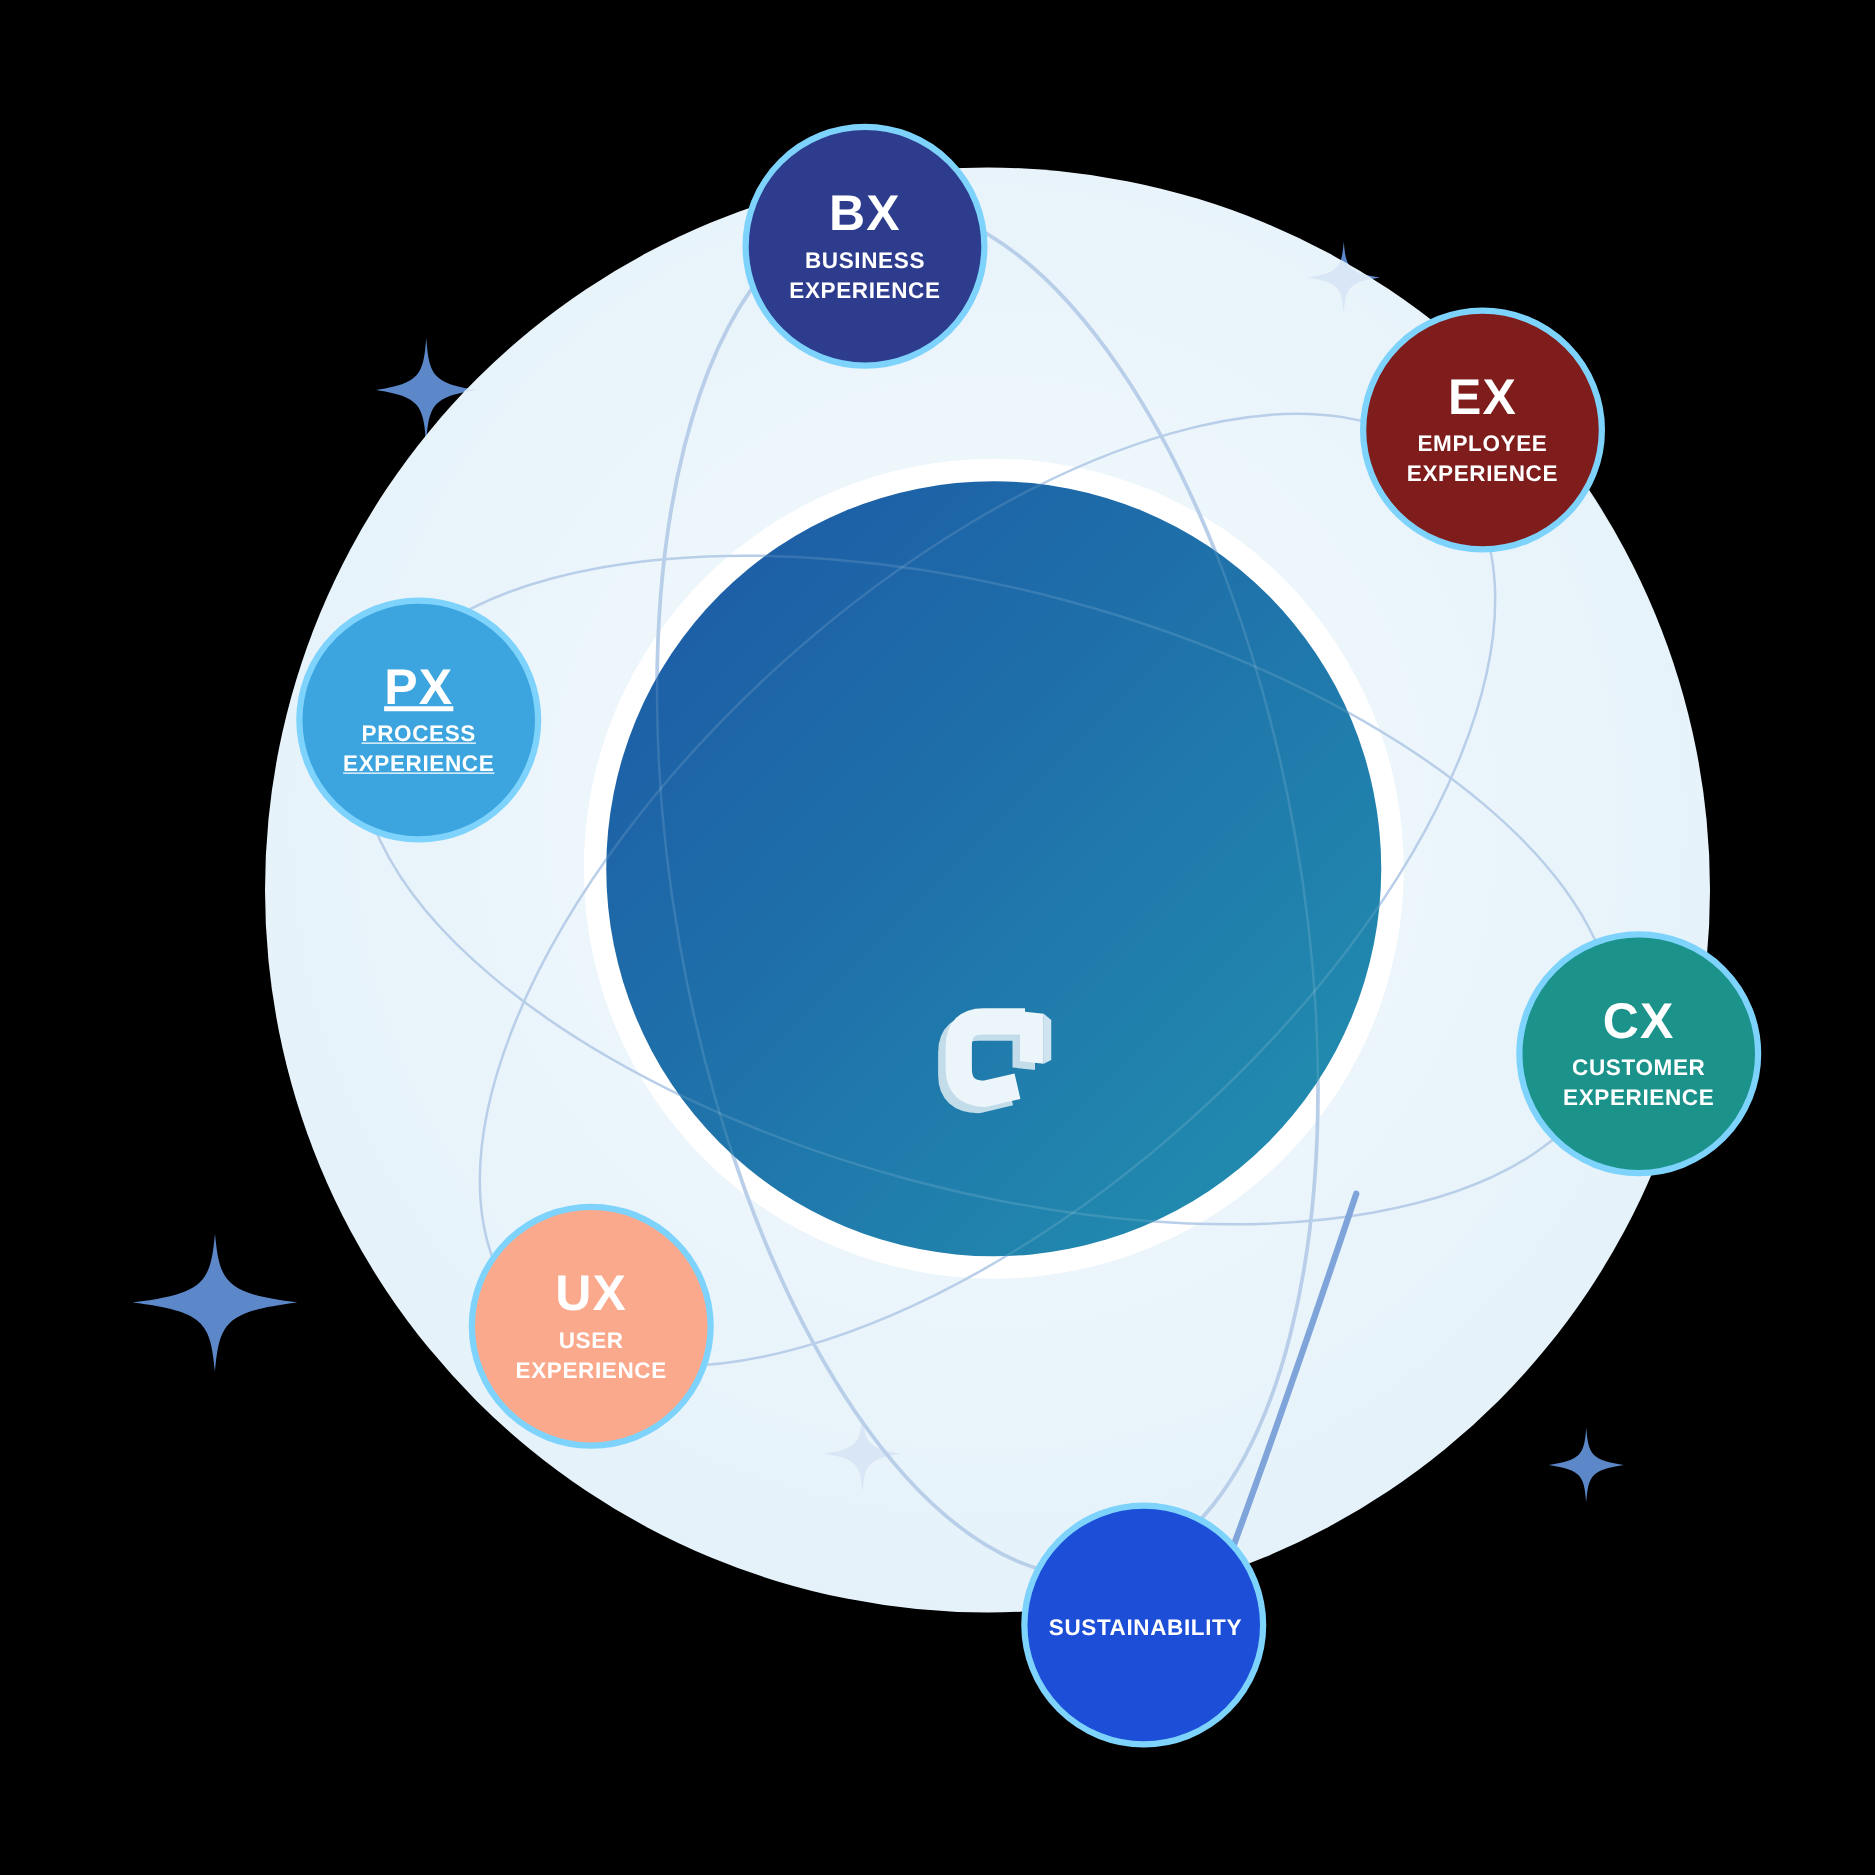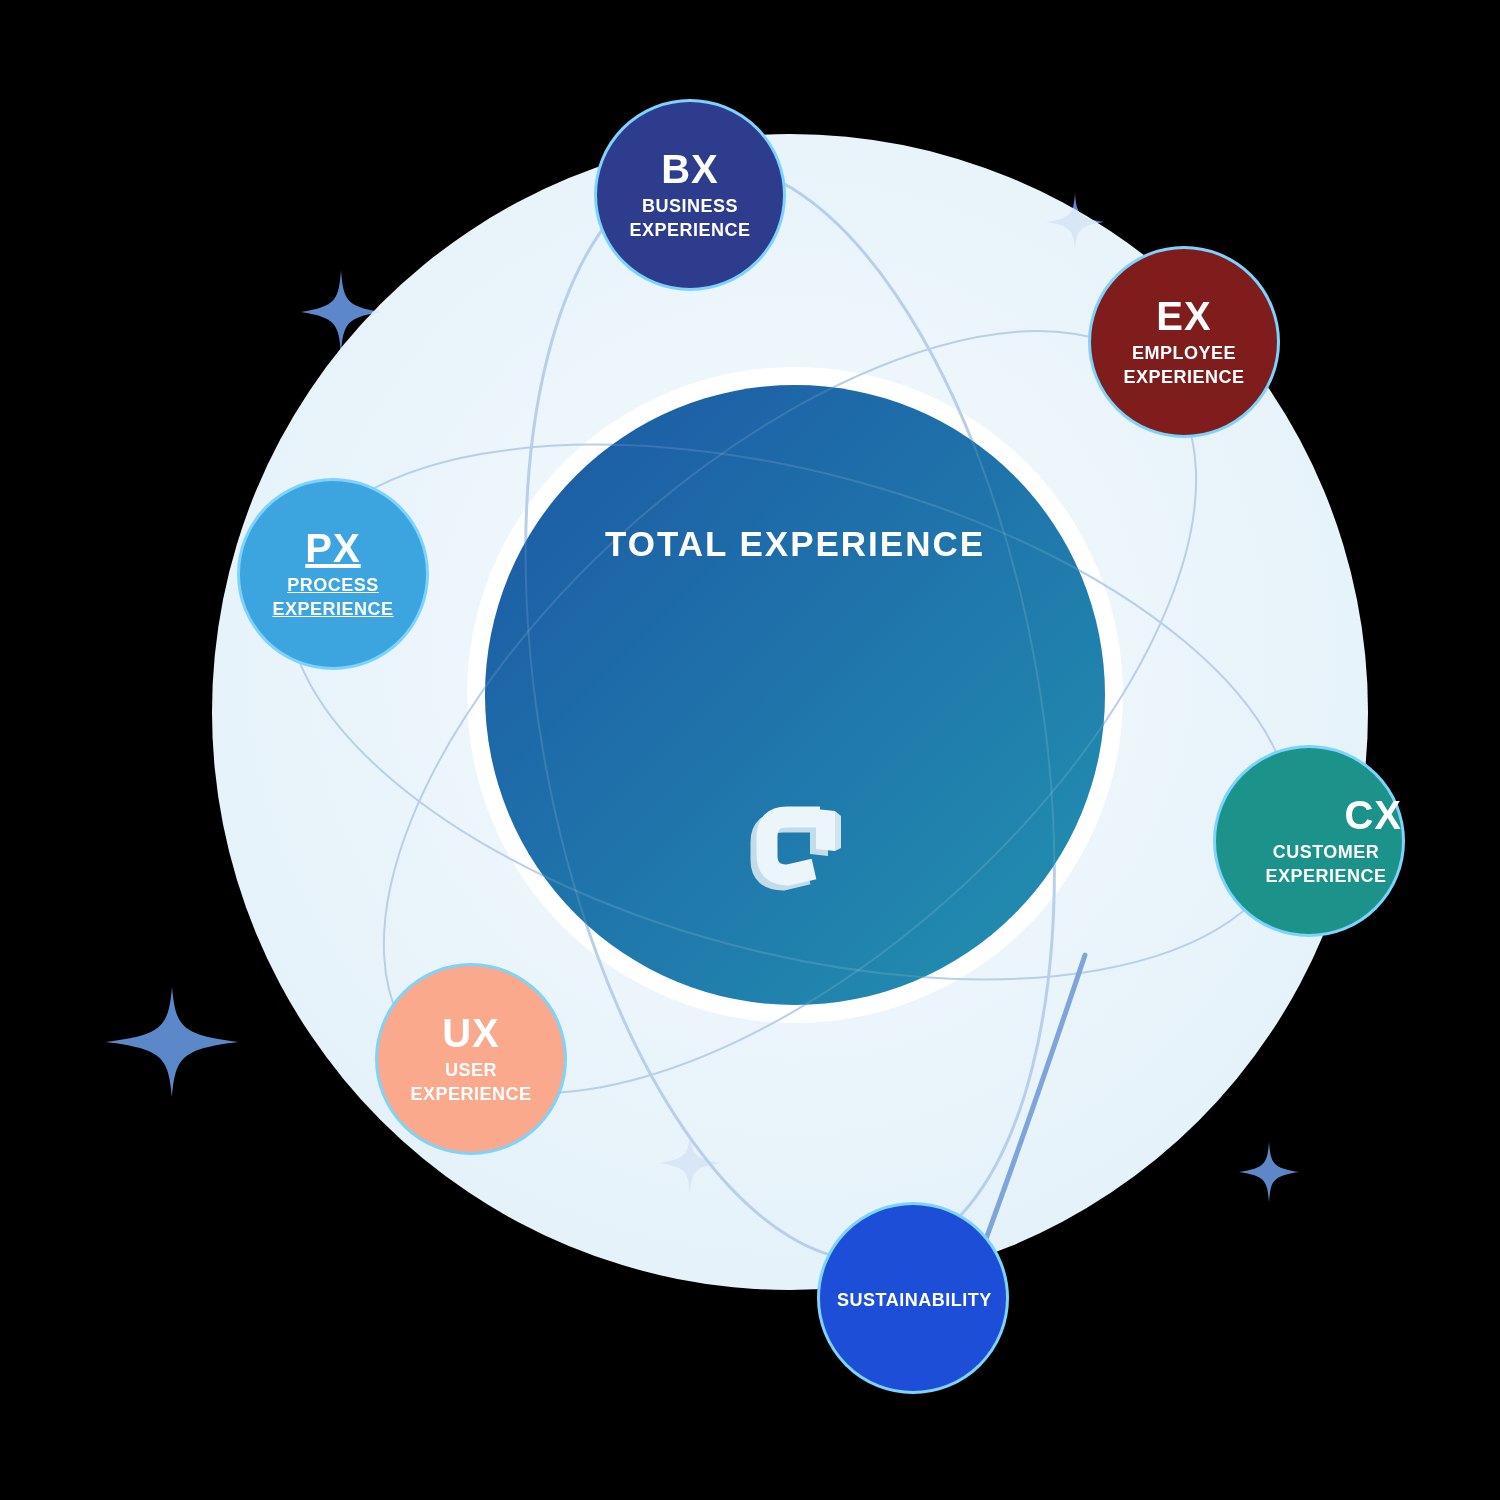--- a/index.html
+++ b/index.html
@@ -1,28 +1,28 @@
 <!DOCTYPE html>
 <html><head>
 <meta charset="utf-8">
 <style>
   html,body{margin:0;padding:0;}
   body{background:#000;font-family:"Liberation Sans",sans-serif;}
   .stage{position:relative;width:1500px;height:1500px;background:#000;overflow:hidden;}
   .stage svg.bg{position:absolute;left:0;top:0;}
 
   
-  .sat{position:absolute;width:186px;height:186px;border:3px solid #7dd3fc;border-radius:50%;
+  .sat{position:absolute;width:186px;height:186px;border:5px solid #7dd3fc;border-radius:50%;
        display:flex;flex-direction:column;align-items:center;justify-content:center;
        text-align:center;color:#fff;}
   .sat .code{font-size:40px;font-weight:bold;line-height:1.05;letter-spacing:1px;}
   .sat .sub{font-size:18px;font-weight:bold;line-height:1.3;letter-spacing:.5px;width:152px;margin-top:5px;}
   .sat-bx{left:594px;top:99px;}
   .sat-ex{left:1088px;top:246px;}
-  .sat-cx{left:1213px;top:745px;align-items:flex-end;}
+  .sat-cx{left:1213px;top:745px;}
   .sat-sustainability{left:817px;top:1202px;}
   .sat-ux{left:375px;top:963px;}
   .sat-px{left:237px;top:478px;text-decoration:underline;}
 
   
   .center-text{position:absolute;left:515px;top:512px;width:560px;text-align:center;color:#fff;}
   .center-text .tx{font-size:66px;font-weight:bold;letter-spacing:2px;line-height:70px;}
   .center-text .te{font-size:35px;font-weight:600;letter-spacing:2px;line-height:40px;margin-top:12px;}
   .center-logo{position:absolute;left:750px;top:798px;width:94px;height:98px;}
 </style>
@@ -77,21 +77,20 @@
     <circle cx="795" cy="695" r="310" fill="url(#centerGrad)"></circle>
 
     <g fill="none" stroke="rgba(255,255,255,0.12)" stroke-width="2" clip-path="url(#clipCenter)">
       <ellipse cx="790" cy="712" rx="515" ry="240" transform="rotate(15 790 712)"></ellipse>
       <ellipse cx="790" cy="712" rx="555" ry="250" transform="rotate(80 790 712)"></ellipse>
       <ellipse cx="790" cy="712" rx="500" ry="245" transform="rotate(-42 790 712)"></ellipse>
     </g>
   </svg>
 
   <div class="center-text">
-    <div class="te">TOTAL EXPERIENCE</div>
   </div>
 
   <svg class="center-logo" viewBox="0 0 94 98">
 
     <g>
       <path d="M 64 24 L 33 24 Q 11 24 11 44 L 11 62 Q 11 82 33 82 L 58 76" fill="none" stroke="#c3dcea" stroke-width="21" stroke-linejoin="round"></path>
       <polygon points="60,16 78,18 78,58 60,56" fill="#c3dcea"></polygon>
     </g>
 
     <g>

